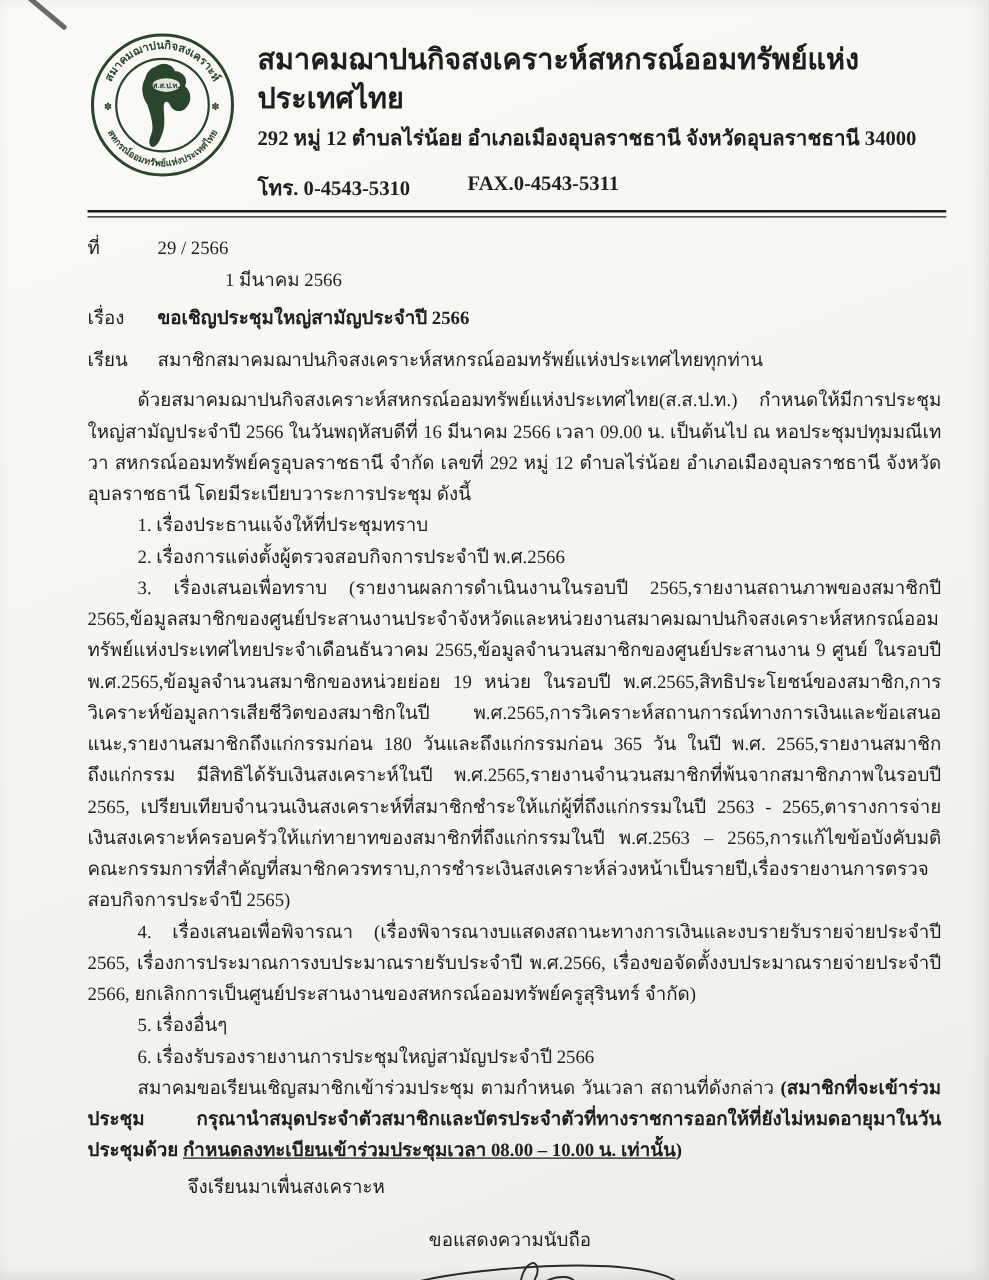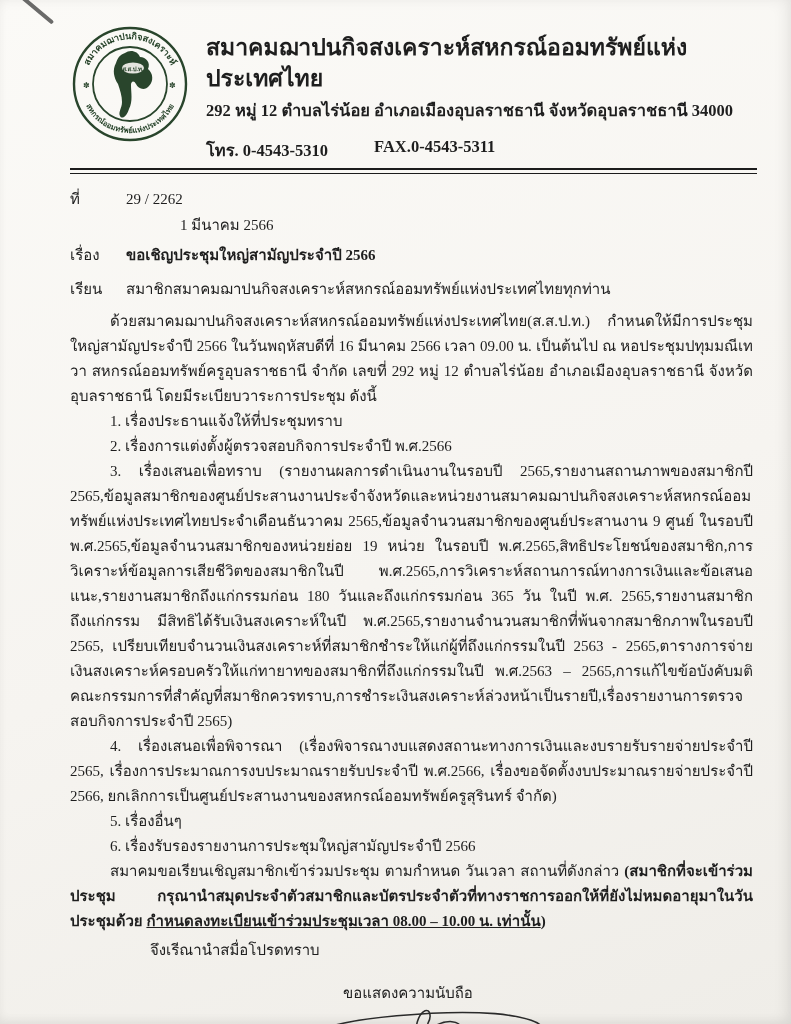--- a/index.html
+++ b/index.html
@@ -73,21 +73,21 @@
         <span class="fax">FAX.0-4543-5311</span>
       </div>
     </div>
   </div>
   <div class="rule"></div>
 
   <div class="content">
 
     <div class="meta-row">
       <span class="meta-label">ที่</span>
-      <span>29 / 2262</span>
+      <span>29 / 2566</span>
     </div>
     <div class="date-line">1 มีนาคม 2566</div>
     <div class="meta-row subject-row">
       <span class="meta-label">เรื่อง</span>
       <span class="v">ขอเชิญประชุมใหญ่สามัญประจำปี 2566</span>
     </div>
     <div class="meta-row to-row">
       <span class="meta-label">เรียน</span>
       <span>สมาชิกสมาคมฌาปนกิจสงเคราะห์สหกรณ์ออมทรัพย์แห่งประเทศไทยทุกท่าน</span>
     </div>
@@ -95,21 +95,21 @@
     <p class="para intro">ด้วยสมาคมฌาปนกิจสงเคราะห์สหกรณ์ออมทรัพย์แห่งประเทศไทย(ส.ส.ป.ท.) กำหนดให้มีการประชุมใหญ่สามัญประจำปี 2566 ในวันพฤหัสบดีที่ 16 มีนาคม 2566 เวลา 09.00 น. เป็นต้นไป ณ หอประชุมปทุมมณีเทวา สหกรณ์ออมทรัพย์ครูอุบลราชธานี จำกัด เลขที่ 292 หมู่ 12 ตำบลไร่น้อย อำเภอเมืองอุบลราชธานี จังหวัดอุบลราชธานี โดยมีระเบียบวาระการประชุม ดังนี้</p>
     <div class="agenda">
       <p>1. เรื่องประธานแจ้งให้ที่ประชุมทราบ</p>
       <p>2. เรื่องการแต่งตั้งผู้ตรวจสอบกิจการประจำปี พ.ศ.2566</p>
       <p>3. เรื่องเสนอเพื่อทราบ (รายงานผลการดำเนินงานในรอบปี 2565,รายงานสถานภาพของสมาชิกปี 2565,ข้อมูลสมาชิกของศูนย์ประสานงานประจำจังหวัดและหน่วยงานสมาคมฌาปนกิจสงเคราะห์สหกรณ์ออมทรัพย์แห่งประเทศไทยประจำเดือนธันวาคม 2565,ข้อมูลจำนวนสมาชิกของศูนย์ประสานงาน 9 ศูนย์ ในรอบปี พ.ศ.2565,ข้อมูลจำนวนสมาชิกของหน่วยย่อย 19 หน่วย ในรอบปี พ.ศ.2565,สิทธิประโยชน์ของสมาชิก,การวิเคราะห์ข้อมูลการเสียชีวิตของสมาชิกในปี พ.ศ.2565,การวิเคราะห์สถานการณ์ทางการเงินและข้อเสนอแนะ,รายงานสมาชิกถึงแก่กรรมก่อน 180 วันและถึงแก่กรรมก่อน 365 วัน ในปี พ.ศ. 2565,รายงานสมาชิกถึงแก่กรรม มีสิทธิได้รับเงินสงเคราะห์ในปี พ.ศ.2565,รายงานจำนวนสมาชิกที่พ้นจากสมาชิกภาพในรอบปี 2565, เปรียบเทียบจำนวนเงินสงเคราะห์ที่สมาชิกชำระให้แก่ผู้ที่ถึงแก่กรรมในปี 2563 - 2565,ตารางการจ่ายเงินสงเคราะห์ครอบครัวให้แก่ทายาทของสมาชิกที่ถึงแก่กรรมในปี พ.ศ.2563 – 2565,การแก้ไขข้อบังคับมติคณะกรรมการที่สำคัญที่สมาชิกควรทราบ,การชำระเงินสงเคราะห์ล่วงหน้าเป็นรายปี,เรื่องรายงานการตรวจสอบกิจการประจำปี 2565)</p>
       <p>4. เรื่องเสนอเพื่อพิจารณา (เรื่องพิจารณางบแสดงสถานะทางการเงินและงบรายรับรายจ่ายประจำปี 2565, เรื่องการประมาณการงบประมาณรายรับประจำปี พ.ศ.2566, เรื่องขอจัดตั้งงบประมาณรายจ่ายประจำปี 2566, ยกเลิกการเป็นศูนย์ประสานงานของสหกรณ์ออมทรัพย์ครูสุรินทร์ จำกัด)</p>
       <p>5. เรื่องอื่นๆ</p>
       <p>6. เรื่องรับรองรายงานการประชุมใหญ่สามัญประจำปี 2566</p>
     </div>
     <p class="para invite"><span>สมาคมขอเรียนเชิญสมาชิกเข้าร่วมประชุม ตามกำหนด วันเวลา สถานที่ดังกล่าว </span><span class="b">(สมาชิกที่จะเข้าร่วมประชุม กรุณานำสมุดประจำตัวสมาชิกและบัตรประจำตัวที่ทางราชการออกให้ที่ยังไม่หมดอายุมาในวันประชุมด้วย </span><span class="bu">กำหนดลงทะเบียนเข้าร่วมประชุมเวลา 08.00 – 10.00 น. เท่านั้น</span><span class="b">)</span></p>
-    <p class="para signoff">จึงเรีณานำสมื่อโปรดทราบ</p>
+    <p class="para signoff">จึงเรียนมาเพื่นสงเคราะห</p>
 
     <div class="sig-block">
       <div>ขอแสดงความนับถือ</div>
       <div class="sig-scribble">
         <svg width="250" height="46" viewBox="0 0 260 48">
           <g fill="none" stroke="#2a2a2a" stroke-width="1.6" stroke-linecap="round">
             <path d="M8,30 C40,12 150,5 200,9 C232,12 252,19 249,26 C245,35 178,39 118,37 C70,36 22,37 8,30 Z"></path>
             <path d="M118,35 C116,22 120,9 127,6 C132,4 134,12 130,19 L125,38 C124,43 119,43 120,37"></path>
             <path d="M134,24 C148,14 166,16 163,25 C159,33 138,33 136,25"></path>
           </g>

